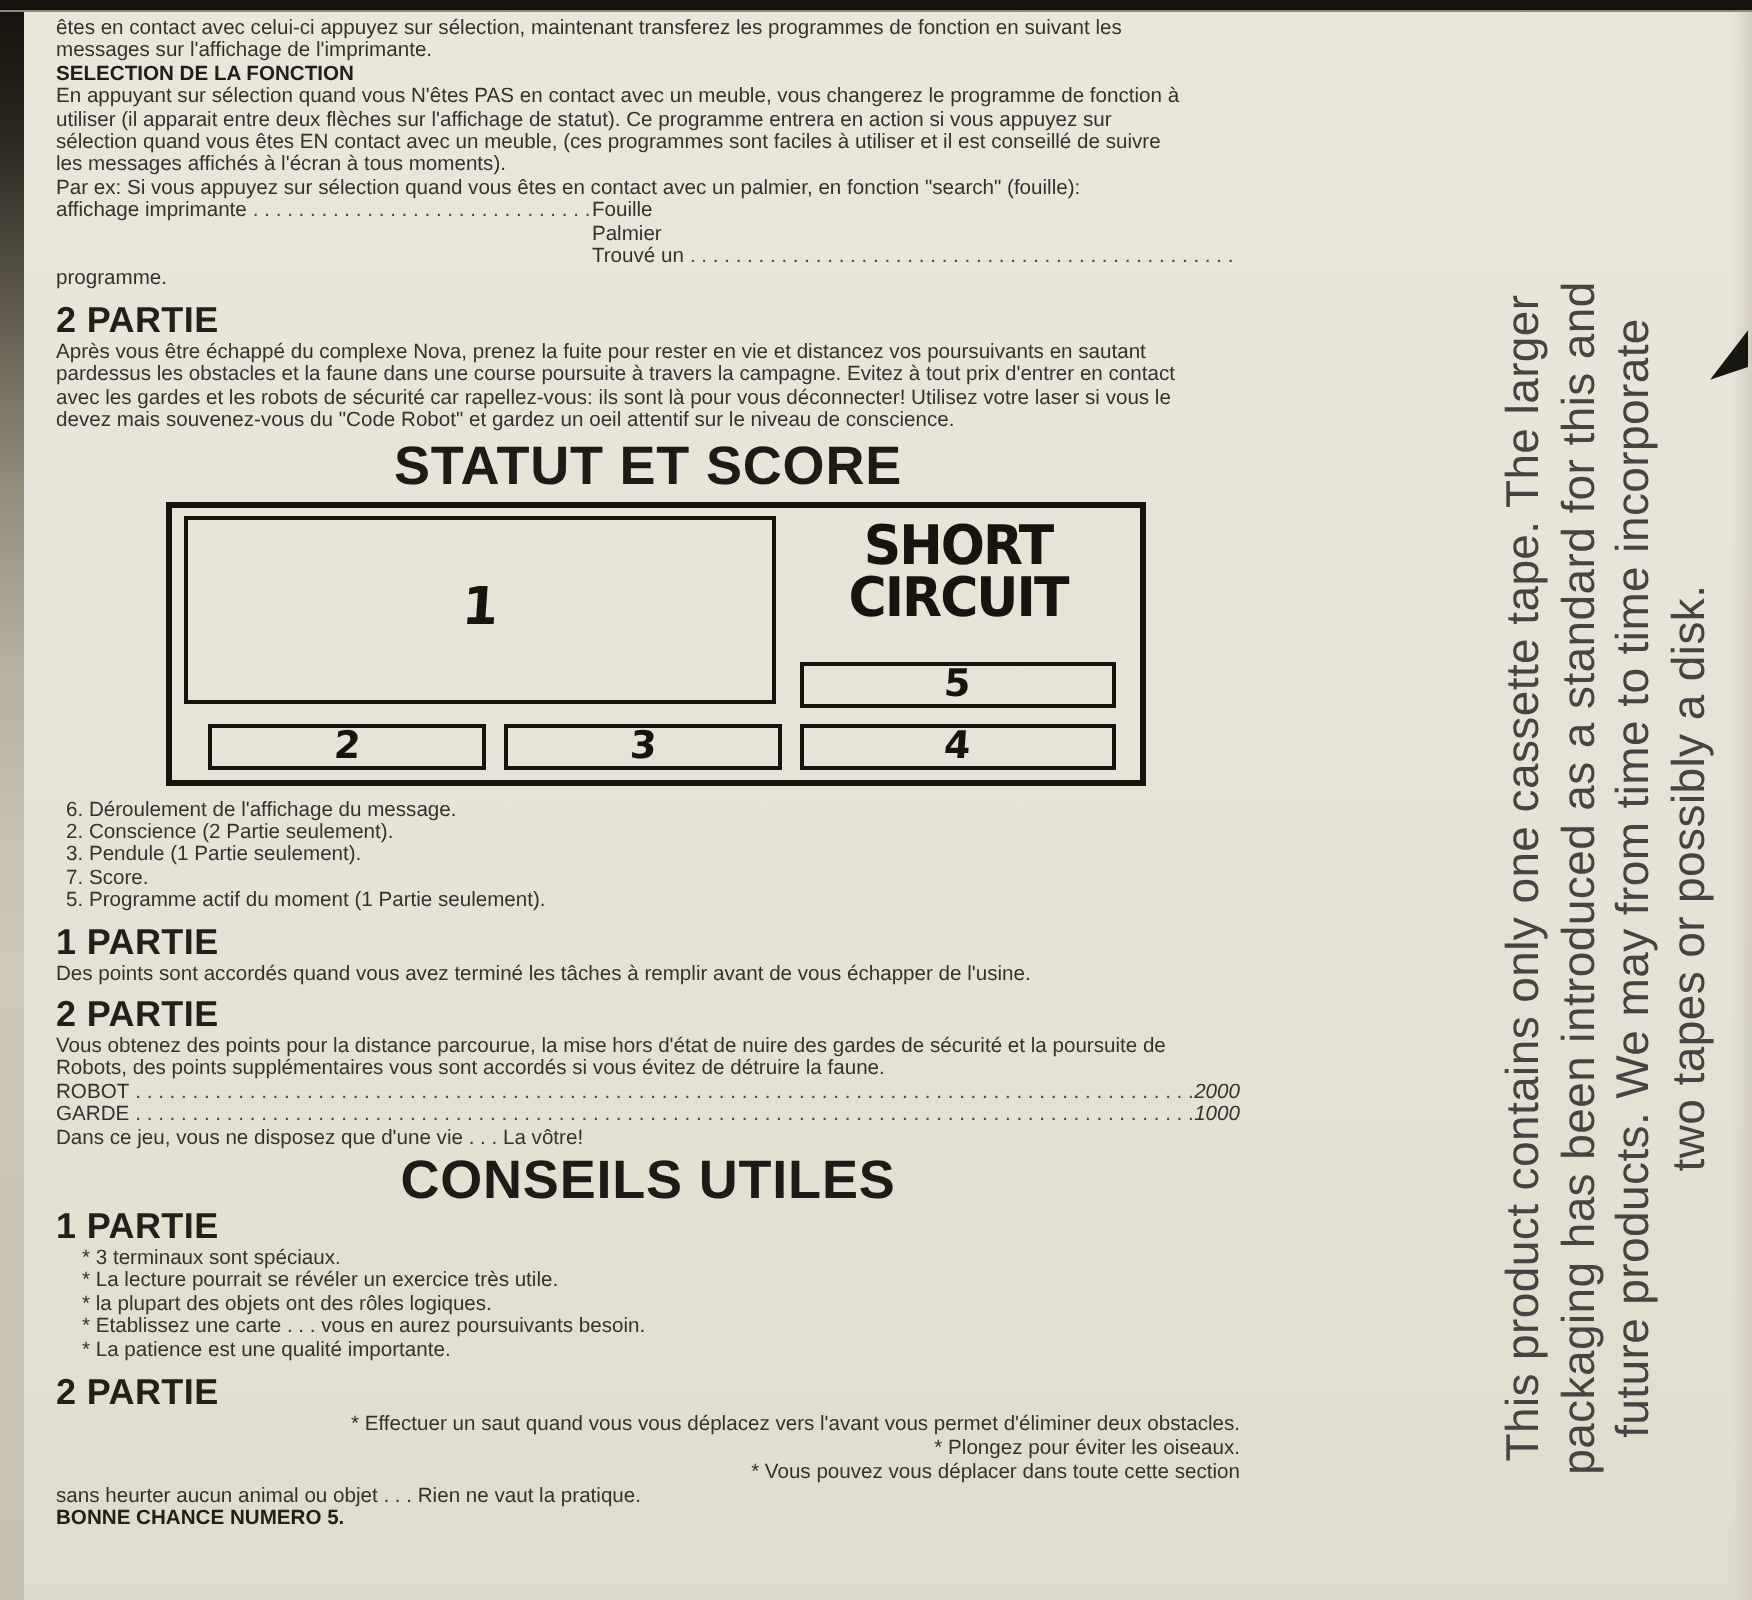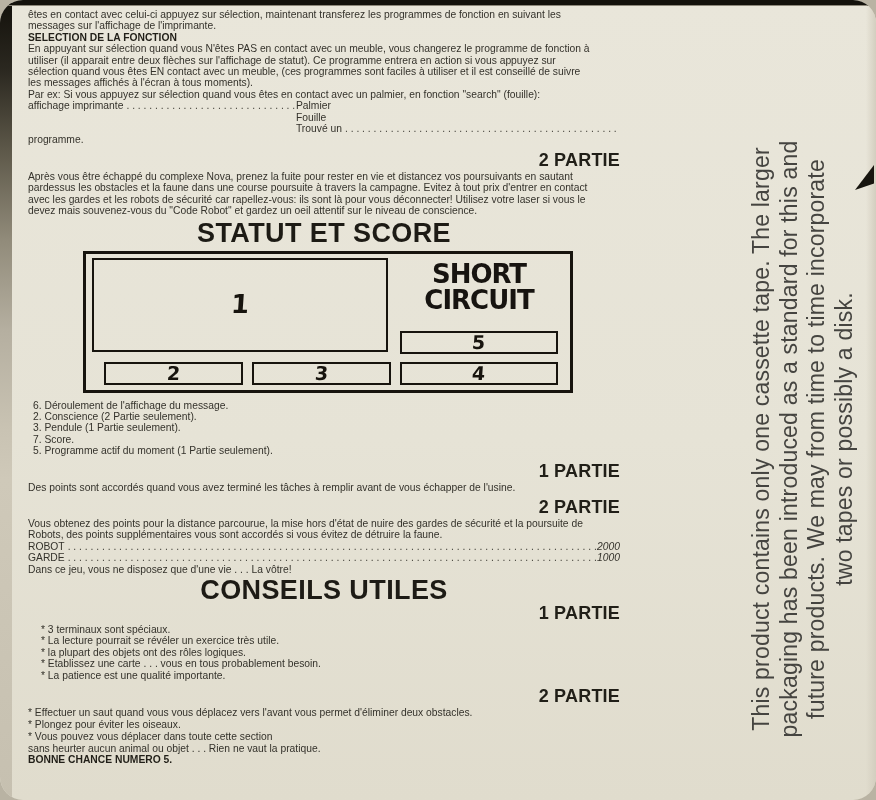--- a/index.html
+++ b/index.html
@@ -2,54 +2,53 @@
 <html><head>
 <meta charset="utf-8">
 <style>
   * { margin:0; padding:0; box-sizing:border-box; }
   html,body { width:876px; height:800px; }
   body { font-family:"Liberation Sans", sans-serif; background:#b9b3a3; }
   .page {
     position:relative; width:876px; height:800px; overflow:hidden;
     background:linear-gradient(180deg,#e9e6da 0%, #e6e3d6 55%, #e0dccd 100%);
     color:#34322b;
-    border-radius:23px;
   }
   .top-bar { position:absolute; left:0; top:0; width:100%; height:6px;
     background:#14120c; border-bottom:1px solid #8d887a; z-index:5; }
   .left-edge { position:absolute; left:0; top:0; width:12px; height:100%; z-index:4;
     background:linear-gradient(180deg,#13110b 0px,#2b2820 70px,#5d5849 150px,#918b7a 240px,#b5afa0 330px,#c9c3b3 430px,#cfc9b9 60%,#c6c0b0 100%); }
   .right-edge { position:absolute; right:0; top:0; width:10px; height:100%; z-index:3;
     background:linear-gradient(270deg,#d3cebf 0%, rgba(211,206,191,0) 100%); }
   .fold-mark { position:absolute; right:2px; top:164px; width:19px; height:27px; z-index:6;
     background:#17150f; clip-path:polygon(100% 4%, 100% 72%, 0% 96%); }
 
   .content { position:absolute; left:28px; top:9px; width:592px; z-index:2; }
   .line { font-size:10.3px; line-height:11.4px; white-space:nowrap; color:#34322b; }
   .bold-line { font-weight:bold; color:#211f18; }
-  h2.part { text-align:right; font-size:18px; line-height:18px; font-weight:bold;
+  h2.part { text-align:left; font-size:18px; line-height:18px; font-weight:bold;
     color:#211f18; margin:5px 0 2px; letter-spacing:0.2px; }
   h1.big { text-align:center; font-size:27px; line-height:23px; font-weight:bold;
     color:#1d1b15; margin:5px 0 2px; letter-spacing:0.4px; }
   h1.conseils { margin-top:4px; }
   h2.tight { margin-top:6px; }
 
   .printer-row { display:flex; }
   .printer-left { width:322px; overflow:hidden; }
   .printer-label-line { display:flex; overflow:hidden; }
   .dots { overflow:hidden; white-space:nowrap; color:#46443c; flex:1 1 auto; margin-left:3px; }
   .printer-right { flex:1 1 auto; overflow:hidden; }
   .leader-row { display:flex; overflow:hidden; }
 
   .score-row { display:flex; font-size:10.3px; line-height:11.4px; overflow:hidden; }
   .score-value { flex:0 0 auto; text-align:right;font-style:italic; }
 
   .legend { margin:7px 0 0 5px; }
   .tips .line { line-height:11.5px;margin-left:13px; }
-  .tips2 .line { line-height:11.8px; }
+  .tips2 .line { line-height:11.8px;text-align:right; }
 
   .diagram { position:relative; width:490px; height:142px; margin:6px 0 0 55px;
     border:3px solid #17140e; background:transparent; }
   .dbox { position:absolute; border:2px solid #17140e; display:flex;
     align-items:center; justify-content:center; }
   .dnum { font-family:"DejaVu Sans", sans-serif; font-weight:bold; color:#17140e;
     font-size:19px; line-height:19px; transform:skewX(-4deg); }
   .box1 { left:6px; top:4px; width:296px; height:94px; }
   .box1 .dnum { font-size:26px; }
   .box5 { left:314px; top:77px; width:158px; height:23px; }
@@ -96,22 +95,22 @@
     <div class="line">Par ex: Si vous appuyez sur sélection quand vous êtes en contact avec un palmier, en fonction "search" (fouille):</div>
 
     <div class="printer-row">
       <div class="printer-left">
         <div class="line printer-label-line">
           <span>affichage imprimante</span>
           <span class="dots">. . . . . . . . . . . . . . . . . . . . . . . . . . . . . . . . . . . . . . . .</span>
         </div>
       </div>
       <div class="printer-right">
+        <div class="line">Fouille</div>
         <div class="line">Palmier</div>
-        <div class="line">Fouille</div>
         <div class="line leader-row">
           <span>Trouvé un</span>
           <span class="dots">. . . . . . . . . . . . . . . . . . . . . . . . . . . . . . . . . . . . . . . . . . . . . . . . . . . . . . . . . . . .</span>
         </div>
       </div>
     </div>
 
     <div>
 
         <div class="line">programme.</div>
@@ -188,21 +187,21 @@
     <div class="line">Dans ce jeu, vous ne disposez que d'une vie . . . La vôtre!</div>
 
     <h1 class="big conseils">CONSEILS UTILES</h1>
     <h2 class="part" style="margin-top:0;">1 PARTIE</h2>
 
     <div class="tips">
 
     <div class="line">* 3 terminaux sont spéciaux.</div>
         <div class="line">* La lecture pourrait se révéler un exercice très utile.</div>
         <div class="line">* la plupart des objets ont des rôles logiques.</div>
-        <div class="line">* Etablissez une carte . . . vous en tous probablement besoin.</div>
+        <div class="line">* Etablissez une carte . . . vous en aurez poursuivants besoin.</div>
         <div class="line">* La patience est une qualité importante.</div>
       </div>
 
     <h2 class="part tight">2 PARTIE</h2>
 
     <div class="tips2">
 
     <div class="line">* Effectuer un saut quand vous vous déplacez vers l'avant vous permet d'éliminer deux obstacles.</div>
         <div class="line">* Plongez pour éviter les oiseaux.</div>
         <div class="line">* Vous pouvez vous déplacer dans toute cette section</div>

